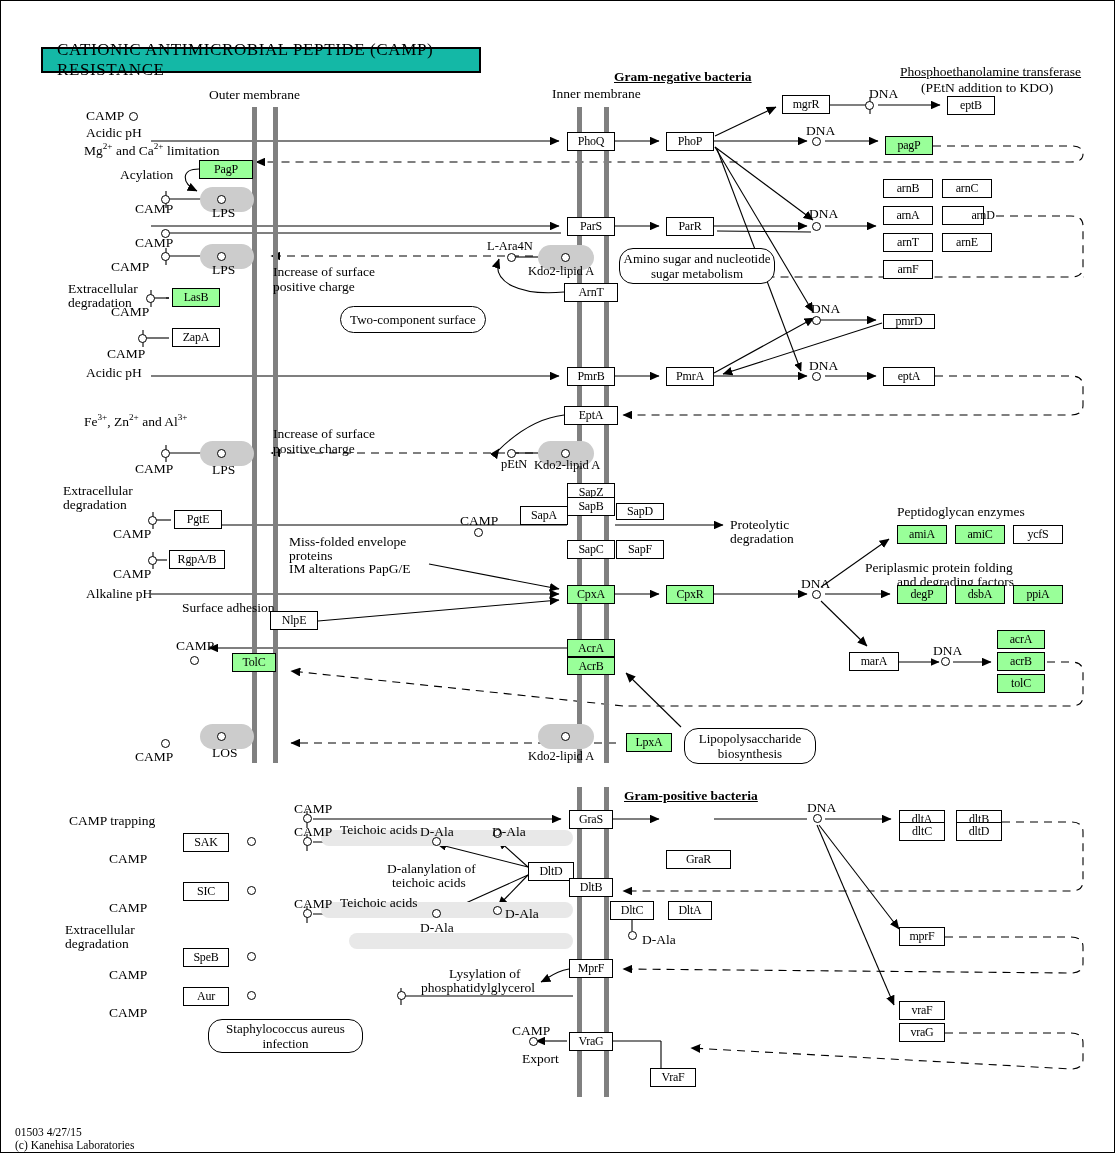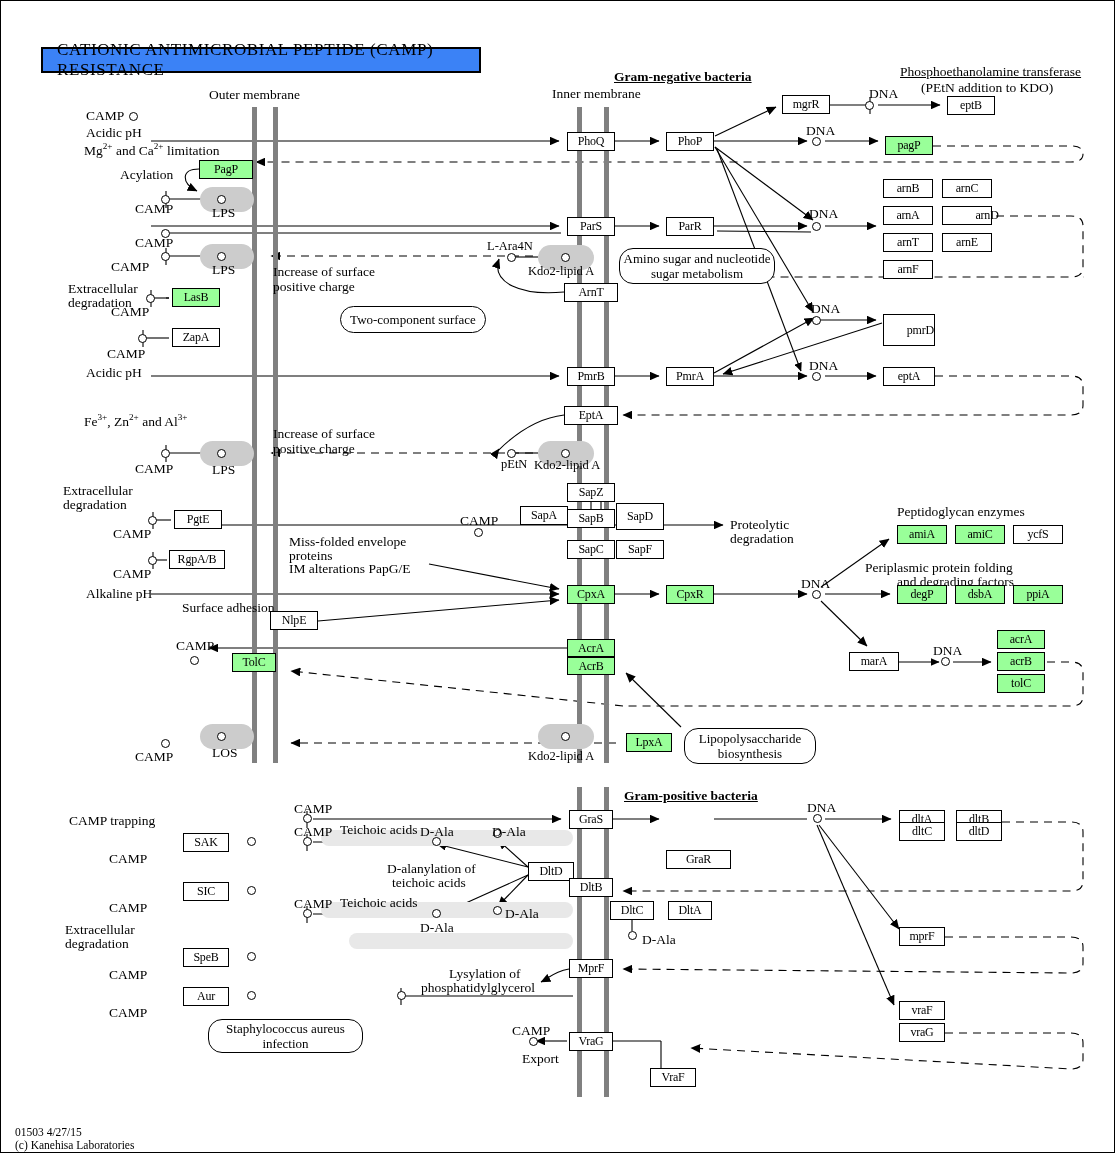--- a/index.html
+++ b/index.html
@@ -6,21 +6,21 @@
   body{font-family:"Liberation Serif", serif;}
   #page{position:relative;width:1115px;height:1153px;background:#fff;border:1px solid #000;box-sizing:border-box;overflow:hidden;}
   #svg{position:absolute;left:0;top:0;width:1115px;height:1153px;}
   .node{position:absolute;box-sizing:border-box;border:1px solid #000;background:#fff;
         font-family:"Liberation Serif", serif;font-size:12px;color:#000;
         display:flex;align-items:center;justify-content:center;white-space:nowrap;letter-spacing:-0.2px;}
   .node.green{background:#99ff99;}
   .lbl{position:absolute;font-family:"Liberation Serif", serif;font-size:13.5px;color:#000;white-space:nowrap;}
   .lbl.sm{font-size:12.5px;}
   .lbl.bold{font-weight:bold;text-decoration:underline;}
-  .title-box{position:absolute;border:2px solid #000;background:#3b82f6;
+  .title-box{position:absolute;border:2px solid #000;background:#14b8a6;
         font-family:"Liberation Serif", serif;font-size:17px;letter-spacing:0.6px;
         display:flex;align-items:center;padding-left:14px;box-sizing:border-box;}
   .rounded{position:absolute;border:1px solid #000;border-radius:14px;background:#fff;
         font-family:"Liberation Serif", serif;font-size:13px;line-height:15px;text-align:center;
         display:flex;align-items:center;justify-content:center;box-sizing:border-box;}
   .memb{position:absolute;background:#808080;width:5px;}
   .lps{position:absolute;background:#cccccc;border-radius:13px;}
   .teich{position:absolute;background:#e8e8e8;border-radius:9px;}
   .circ{position:absolute;width:9px;height:9px;border:1.3px solid #000;border-radius:50%;background:#fff;box-sizing:border-box;}
   .foot{position:absolute;font-family:"Liberation Serif", serif;font-size:11.5px;line-height:12.5px;color:#000;}
@@ -372,24 +372,24 @@
       </div>
       <div class="node" style="left: 563px; top: 405px; width: 54px; height: 19px;">
         <span>EptA</span>
       </div>
       <div class="node" style="left: 566px; top: 482px; width: 48px; height: 19px;">
         <span>SapZ</span>
       </div>
       <div class="node" style="left: 519px; top: 505px; width: 48px; height: 19px;">
         <span>SapA</span>
       </div>
-      <div class="node" style="left: 566px; top: 508px; width: 48px; height: 19px;">
+      <div class="node" style="left: 566px; top: 496px; width: 48px; height: 19px;">
         <span>SapB</span>
       </div>
-      <div class="node" style="left: 615px; top: 502px; width: 48px; height: 27px;">
+      <div class="node" style="left: 615px; top: 502px; width: 48px; height: 17px;">
         <span>SapD</span>
       </div>
       <div class="node" style="left: 566px; top: 539px; width: 48px; height: 19px;">
         <span>SapC</span>
       </div>
       <div class="node" style="left: 615px; top: 539px; width: 48px; height: 19px;">
         <span>SapF</span>
       </div>
       <div class="node green" style="left: 566px; top: 584px; width: 48px; height: 19px; background: rgb(153, 255, 153);">
         <span>CpxA</span>
@@ -417,33 +417,33 @@
       </div>
       <div class="node" style="left: 882px; top: 178px; width: 50px; height: 19px;">
         <span>arnB</span>
       </div>
       <div class="node" style="left: 941px; top: 178px; width: 50px; height: 19px;">
         <span>arnC</span>
       </div>
       <div class="node" style="left: 882px; top: 205px; width: 50px; height: 19px;">
         <span>arnA</span>
       </div>
-      <div class="node" style="left: 941px; top: 205px; width: 50px; height: 19px; padding-left: 40px;">
+      <div class="node" style="left: 941px; top: 205px; width: 42px; height: 19px; padding-left: 40px;">
         <span>arnD</span>
       </div>
       <div class="node" style="left: 882px; top: 232px; width: 50px; height: 19px;">
         <span>arnT</span>
       </div>
       <div class="node" style="left: 941px; top: 232px; width: 50px; height: 19px;">
         <span>arnE</span>
       </div>
       <div class="node" style="left: 882px; top: 259px; width: 50px; height: 19px;">
         <span>arnF</span>
       </div>
-      <div class="node" style="left: 882px; top: 313px; width: 52px; height: 32px; justify-content: flex-end;">
+      <div class="node" style="left: 882px; top: 313px; width: 52px; height: 15px;">
         <span>pmrD</span>
       </div>
       <div class="node" style="left: 882px; top: 366px; width: 52px; height: 19px;">
         <span>eptA</span>
       </div>
       <div class="node green" style="left: 896px; top: 524px; width: 50px; height: 19px; background: rgb(153, 255, 153);">
         <span>amiA</span>
       </div>
       <div class="node green" style="left: 954px; top: 524px; width: 50px; height: 19px; background: rgb(153, 255, 153);">
         <span>amiC</span>

